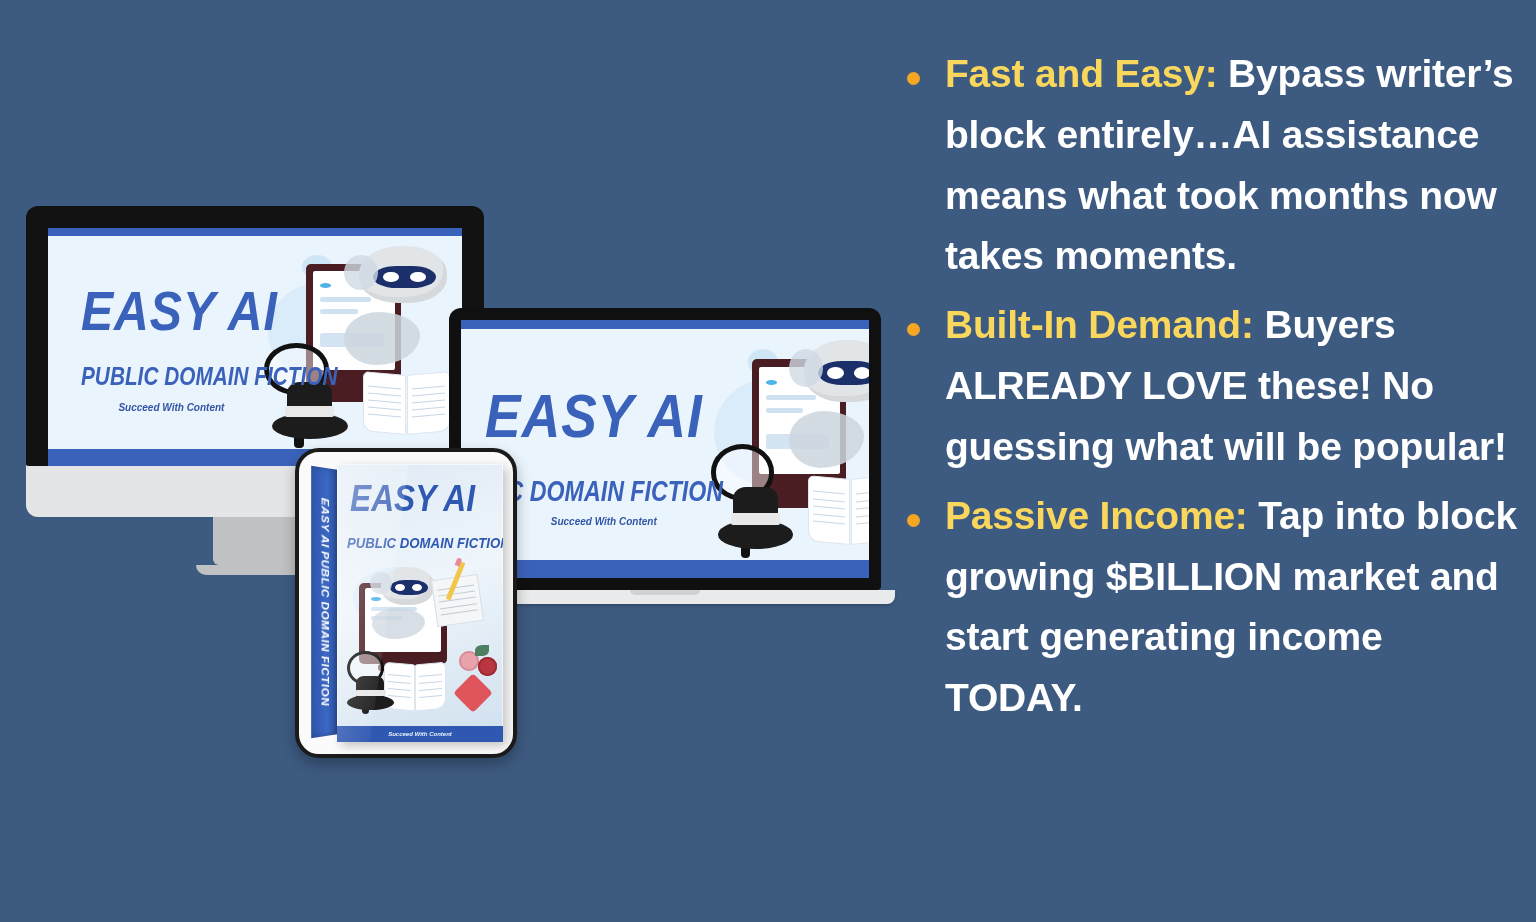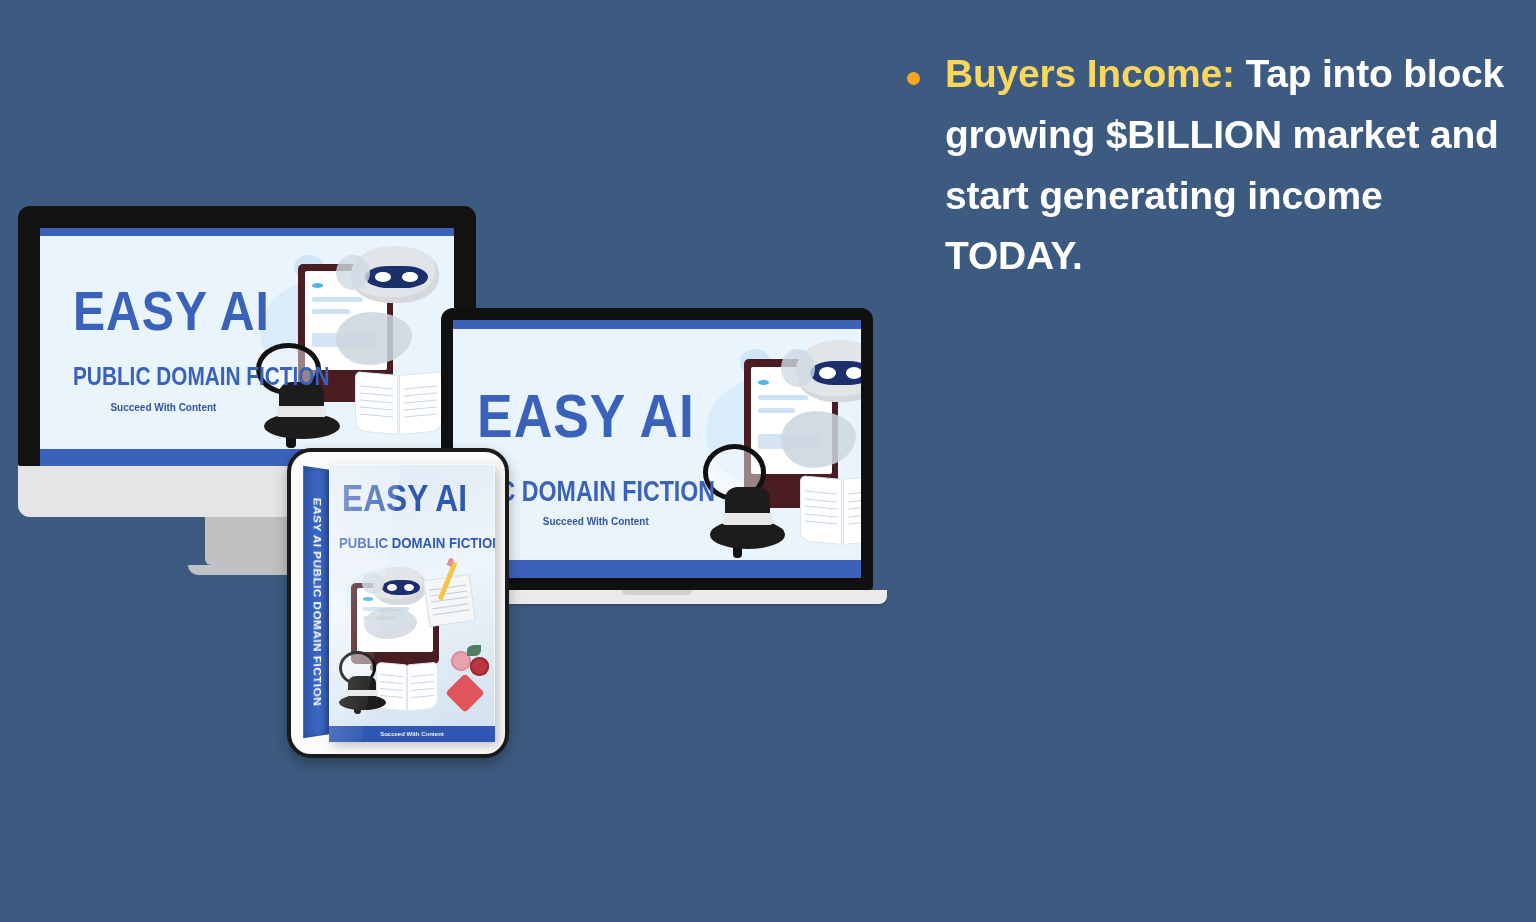--- a/index.html
+++ b/index.html
@@ -13,22 +13,22 @@
     width: 1536px;
     height: 922px;
     background: #3d5a80;
     overflow: hidden;
     font-family: "Liberation Sans", sans-serif;
   }
 
   
   #devices {
     position: absolute;
-    left: 4px; top: 0;
-    width: 900px; height: 922px;
+    left: 12px; top: 0;
+    width: 900px; height: 922px; font-style: italic;
   }
 
   
   .screen-art {
     position: absolute;
     inset: 0;
     background: #e9f4fd;
     overflow: hidden;
   }
   .art-topbar, .art-botbar {
@@ -594,22 +594,30 @@
           </div>
 
         </div>
       </div>
     </div>
 
   </div>
 
   <div id="copy">
 
-
-
     <div class="bullet">
       <span class="bullet-dot"></span>
-      <div class="bullet-text"><span class="bullet-lead">Buyers Income:</span><span> Tap into block growing $BILLION market and start generating income TODAY.</span></div>
+      <div class="bullet-text"><span class="bullet-lead">Fast and Easy:</span><span> Bypass writer’s block entirely…AI assistance means what took months now takes moments.</span></div>
     </div>
 
+    <div class="bullet">
+      <span class="bullet-dot"></span>
+      <div class="bullet-text"><span class="bullet-lead">Built-In Demand:</span><span> Buyers ALREADY LOVE these! No guessing what will be popular!</span></div>
+    </div>
+
+    <div class="bullet">
+      <span class="bullet-dot"></span>
+      <div class="bullet-text"><span class="bullet-lead">Passive Income:</span><span> Tap into block growing $BILLION market and start generating income TODAY.</span></div>
+    </div>
+
   </div>
 
 </div>
 
 </body></html>

